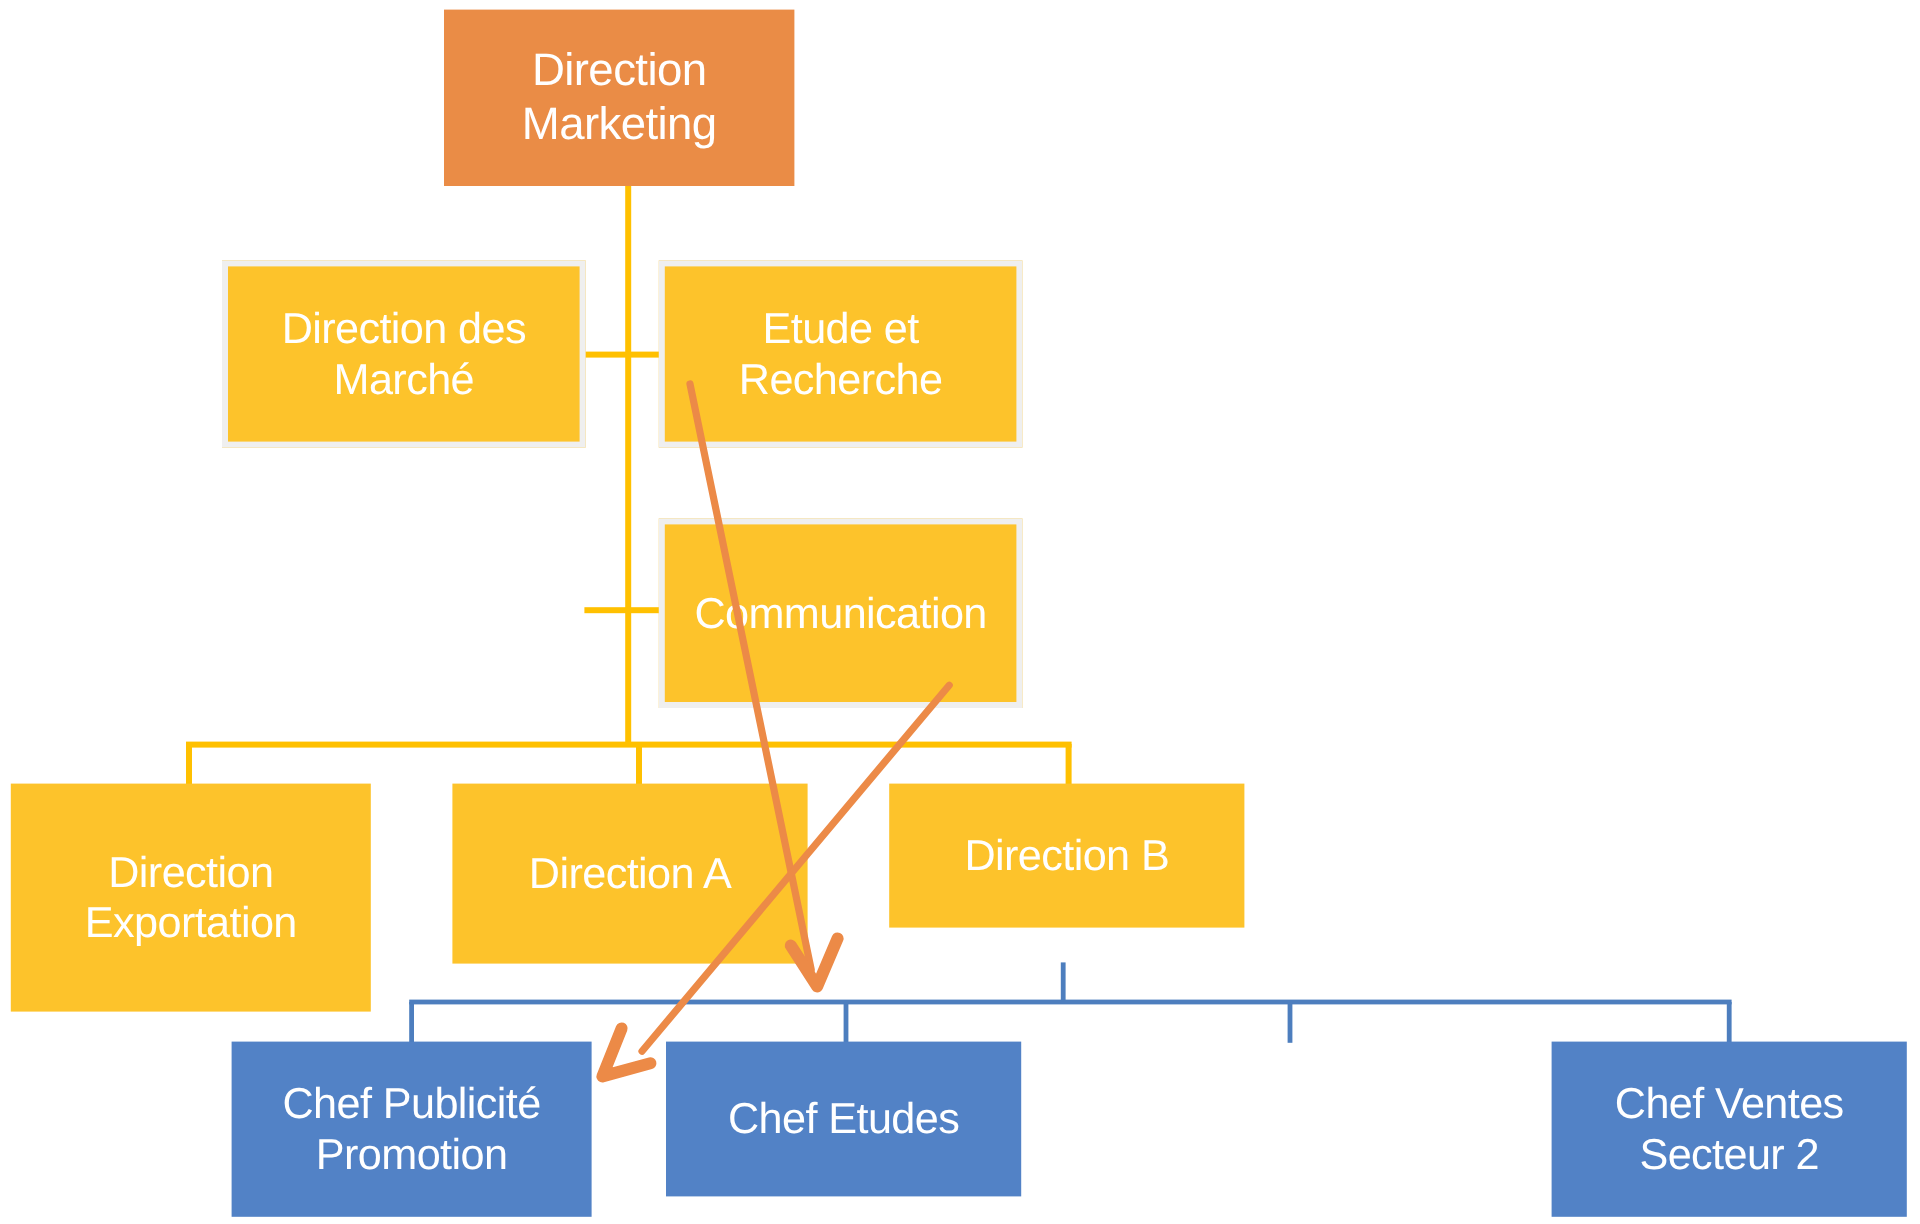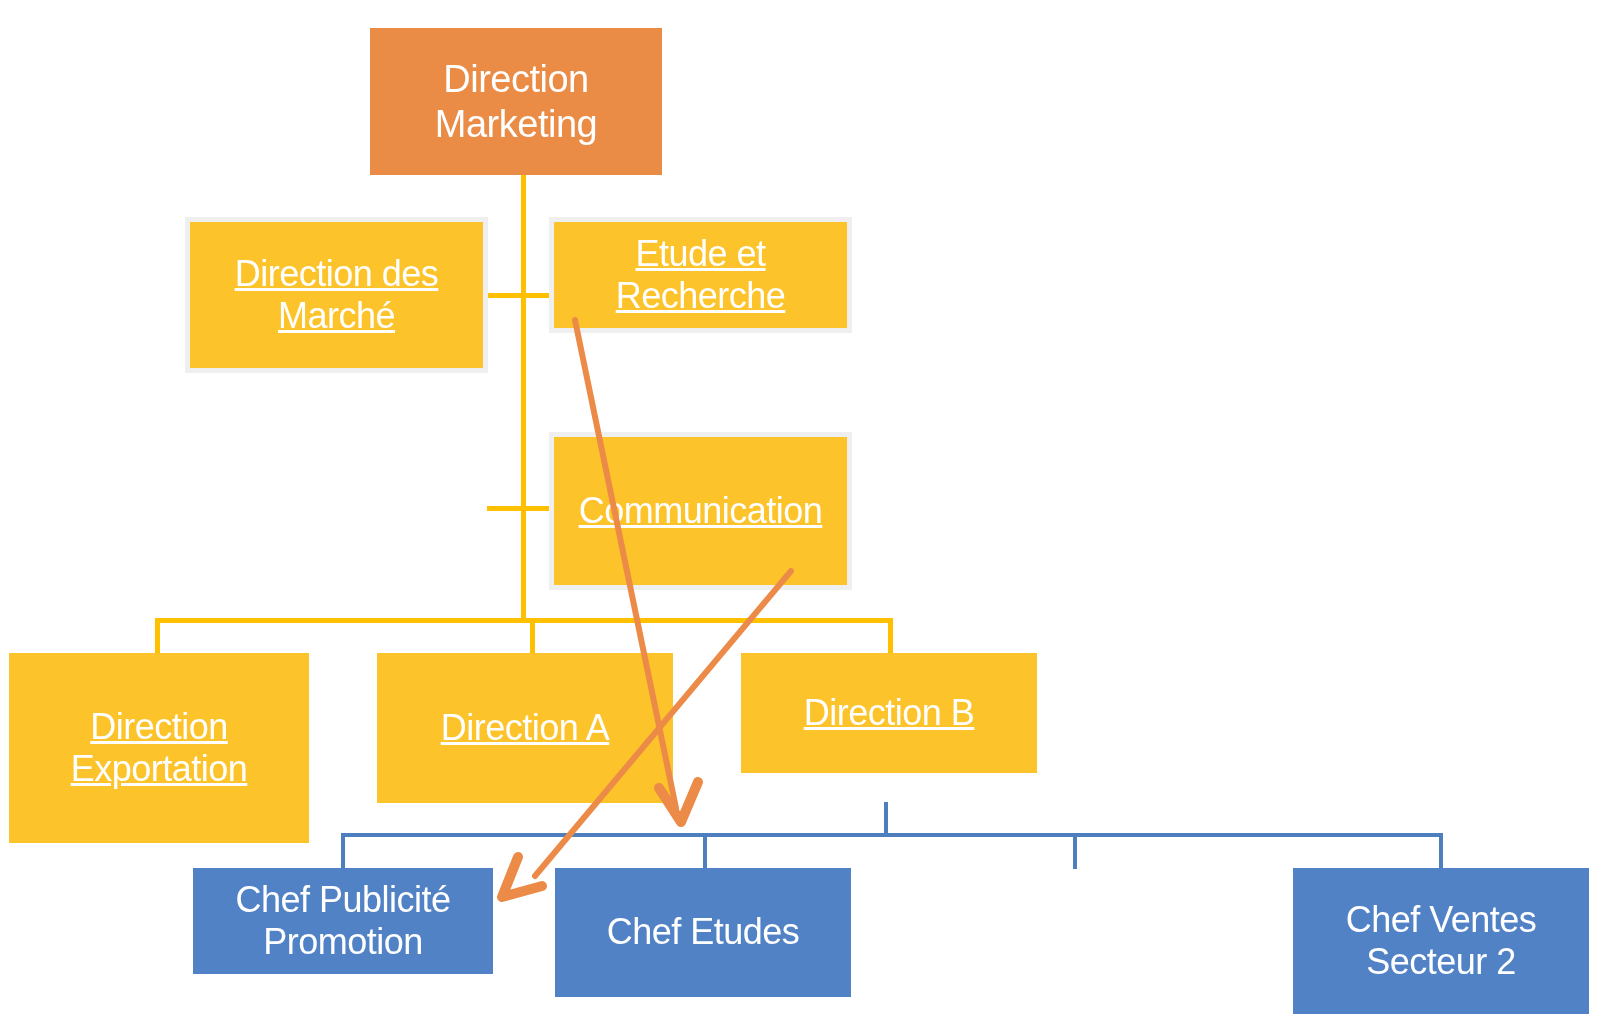--- a/index.html
+++ b/index.html
@@ -8,22 +8,22 @@
     background:#ffffff;
     font-family:"Liberation Sans", sans-serif;
   }
   .box {
     position:absolute; box-sizing:border-box;
     display:flex; align-items:center; justify-content:center;
     text-align:center; color:var(--box-text,#ffffff);
     font-size:36px; line-height:1.18; letter-spacing:-0.5px;
     padding:0 10px; z-index:2;
   }
-  .root   { background:var(--root-fill,#EA8C46);margin-top:20px; }
-  .branch { background:var(--branch-fill,#FDC32B);text-decoration:underline; }
+  .root   { background:var(--root-fill,#EA8C46); }
+  .branch { background:var(--branch-fill,#FDC32B); }
   .leaf   { background:var(--leaf-fill,#5282C6); }
   .bordered { border:5px solid #EFEFEF; }
   .line { position:absolute; z-index:1; }
   .yline { background:var(--branch-line,#FFC000); }
   .bline { background:var(--leaf-line,#4D7EBE); }
   svg.arrows { position:absolute; left:0; top:0; z-index:5; pointer-events:none; }
 </style>
 </head>
 <body>
 
@@ -44,38 +44,38 @@
   <div class="line bline" style="left:1073px;top:835px;width:4px;height:34px"></div>
   <div class="line bline" style="left:1439px;top:835px;width:4px;height:34px"></div>
 
   <div class="box root" style="left:370px;top:8px;width:292px;height:147px;font-size:38px">
     <span>Direction Marketing</span>
   </div>
 
   <div class="box branch bordered" style="left:185px;top:217px;width:303px;height:156px">
     <span>Direction des Marché</span>
   </div>
-  <div class="box branch bordered" style="left:549px;top:217px;width:303px;height:116px">
+  <div class="box branch bordered" style="left:549px;top:217px;width:303px;height:156px">
     <span>Etude et Recherche</span>
   </div>
   <div class="box branch bordered" style="left:549px;top:432px;width:303px;height:158px">
     <span>Communication</span>
   </div>
 
   <div class="box branch" style="left:9px;top:653px;width:300px;height:190px">
     <span>Direction Exportation</span>
   </div>
   <div class="box branch" style="left:377px;top:653px;width:296px;height:150px">
     <span>Direction A</span>
   </div>
   <div class="box branch" style="left:741px;top:653px;width:296px;height:120px">
     <span>Direction B</span>
   </div>
 
-  <div class="box leaf" style="left:193px;top:868px;width:300px;height:106px">
+  <div class="box leaf" style="left:193px;top:868px;width:300px;height:146px">
     <span>Chef Publicité Promotion</span>
   </div>
   <div class="box leaf" style="left:555px;top:868px;width:296px;height:129px">
     <span>Chef Etudes</span>
   </div>
   <div class="box leaf" style="left:1293px;top:868px;width:296px;height:146px">
     <span>Chef Ventes Secteur 2</span>
   </div>
 
   <svg class="arrows" width="1600" height="1020" viewBox="0 0 1600 1020">

